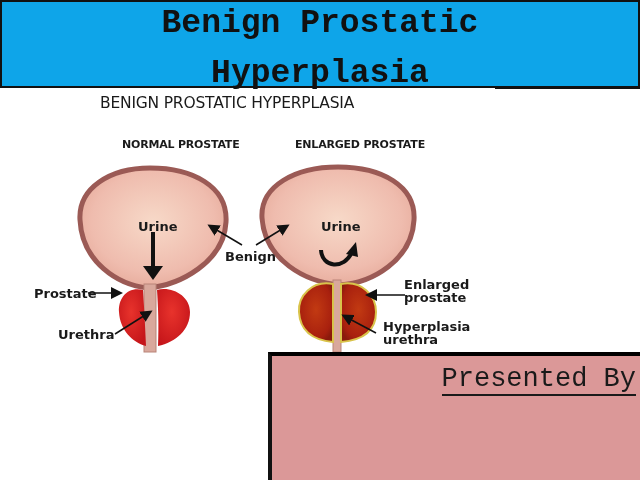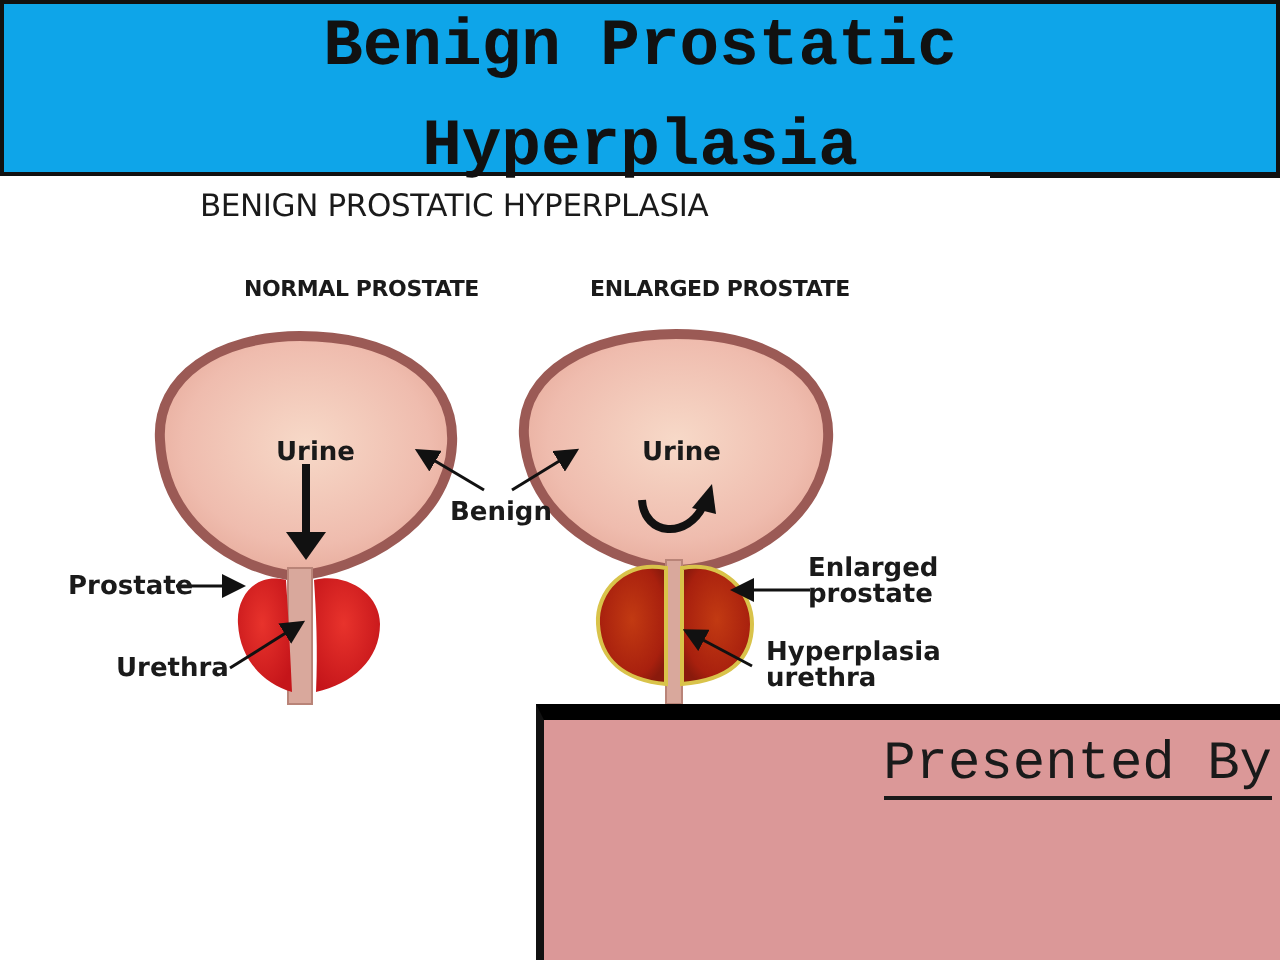--- a/index.html
+++ b/index.html
@@ -4,21 +4,21 @@
 <style>
   html, body { margin:0; padding:0; }
   body { width:640px; height:480px; position:relative; background:#ffffff; overflow:hidden; font-family:"Liberation Sans", sans-serif; }
   .title-box { position:absolute; left:0; top:0; width:636px; height:84px; background:#0ea5e9; border:2px solid #111; border-right-width:3px; }
   .title-text { position:absolute; left:0; top:0; width:100%; text-align:center; font-family:"Liberation Mono", monospace; font-weight:bold; font-size:33px; line-height:42px; color:#111; padding-top:0px; }
   .title-notch { position:absolute; left:495px; top:86px; width:145px; height:3px; background:#111; }
   .diag-title { position:absolute; left:100px; top:94px; font-family:"DejaVu Sans", sans-serif; font-weight:normal; font-size:15.5px; color:#1a1a1a; letter-spacing:-0.2px; }
   .sub-title { position:absolute; top:138px; font-family:"DejaVu Sans", sans-serif; font-weight:bold; font-size:11px; color:#1a1a1a; letter-spacing:-0.2px;margin-left:27px; }
   .lbl { position:absolute; font-family:"DejaVu Sans", sans-serif; font-weight:bold; font-size:13px; color:#1a1a1a; line-height:13px; }
   .lbl.c { }
-  .presenter-box { position:absolute; left:268px; top:352px; width:372px; height:128px; background:#db9898; border-left:4px solid #111; border-top:8px solid #000000; box-sizing:border-box; }
+  .presenter-box { position:absolute; left:268px; top:352px; width:372px; height:128px; background:#db9898; border-left:4px solid #111; border-top:4px solid #000000; box-sizing:border-box; }
   .pres-line { position:absolute; right:4px; font-family:"Liberation Mono", monospace; font-size:27px; color:#1a1a1a; white-space:nowrap; line-height:30px; }
   .pres-line.u { border-bottom:2px solid #1a1a1a; }
   svg { position:absolute; left:0; top:0; }
 </style>
 </head>
 <body>
 
 <div class="title-box">
   <div class="title-text">
     <div style="margin-top:1px;">Benign Prostatic</div>

